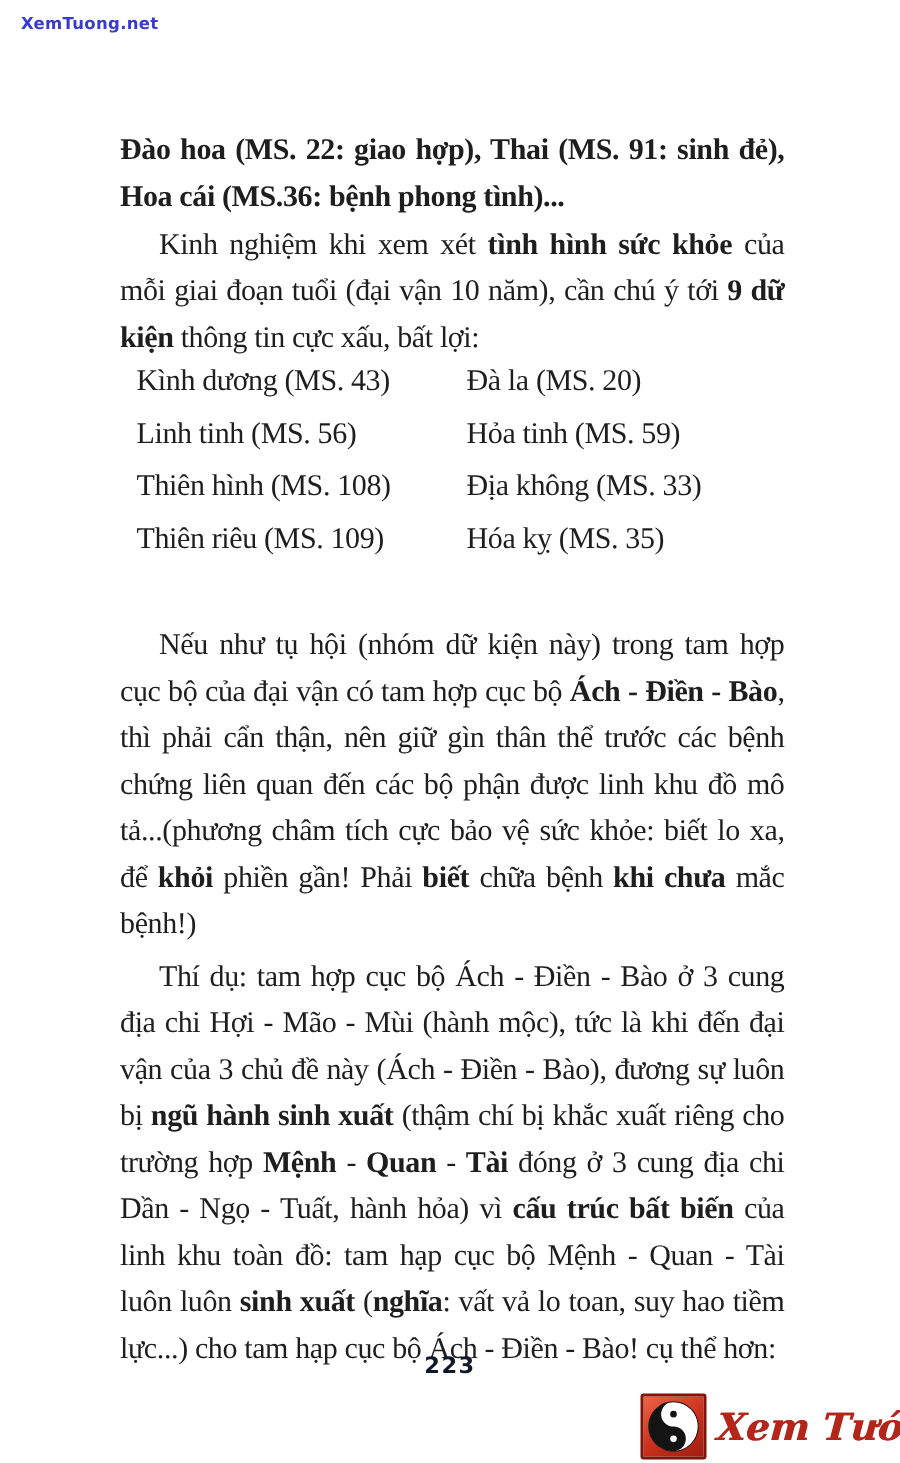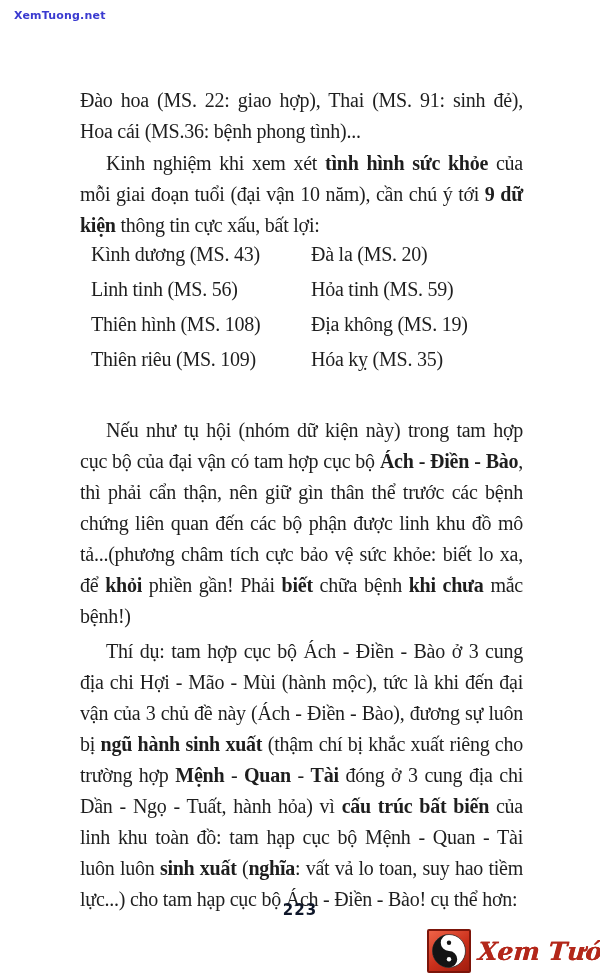--- a/index.html
+++ b/index.html
@@ -14,21 +14,21 @@
     font-size:11px; letter-spacing:0.2px; color:#3a3ad0;
   }
   
   .para {
     position:absolute; left:80px; width:443px; margin:0;
     font-size:20px; line-height:31px; color:#1e1e1e;
     text-align:justify; letter-spacing:-0.25px;
   }
   .para.indent { text-indent:26px; }
   .para b { font-weight:700;margin-top:32px; }
-  #p1 { top:85px; }
+  #p1 { top:85px;font-weight:bold; }
   #p2 { top:148px; }
   #p3 { top:415px; }
   #p4 { top:636px; }
   
   .ms-list {
     position:absolute; left:91px; top:238px; display:flex;
     font-size:20px; color:#1e1e1e; letter-spacing:-0.25px;
   }
   .ms-col1 { width:220px; }
   .ms-item { height:35px; line-height:33px; white-space:nowrap; }
@@ -70,21 +70,21 @@
   <div class="ms-list">
     <div class="ms-col1">
         <div class="ms-item">Kình dương (MS. 43)</div>
         <div class="ms-item">Linh tinh (MS. 56)</div>
         <div class="ms-item">Thiên hình (MS. 108)</div>
         <div class="ms-item">Thiên riêu (MS. 109)</div>
       </div>
     <div class="ms-col2">
         <div class="ms-item">Đà la (MS. 20)</div>
         <div class="ms-item">Hỏa tinh (MS. 59)</div>
-        <div class="ms-item">Địa không (MS. 19)</div>
+        <div class="ms-item">Địa không (MS. 33)</div>
         <div class="ms-item">Hóa kỵ (MS. 35)</div>
       </div>
   </div>
 
   <p id="p3" class="para indent">Nếu như tụ hội (nhóm dữ kiện này) trong tam hợp cục bộ của đại vận có tam hợp cục bộ <b>Ách - Điền - Bào</b>, thì phải cẩn thận, nên giữ gìn thân thể trước các bệnh chứng liên quan đến các bộ phận được linh khu đồ mô tả...(phương châm tích cực bảo vệ sức khỏe: biết lo xa, để <b>khỏi</b> phiền gần! Phải <b>biết</b> chữa bệnh <b>khi chưa</b> mắc bệnh!)</p>
 
   <p id="p4" class="para indent">Thí dụ: tam hợp cục bộ Ách - Điền - Bào ở 3 cung địa chi Hợi - Mão - Mùi (hành mộc), tức là khi đến đại vận của 3 chủ đề này (Ách - Điền - Bào), đương sự luôn bị <b>ngũ hành sinh xuất</b> (thậm chí bị khắc xuất riêng cho trường hợp <b>Mệnh</b> - <b>Quan</b> - <b>Tài</b> đóng ở 3 cung địa chi Dần - Ngọ - Tuất, hành hỏa) vì <b>cấu trúc bất biến</b> của linh khu toàn đồ: tam hạp cục bộ Mệnh - Quan - Tài luôn luôn <b>sinh xuất</b> (<b>nghĩa</b>: vất vả lo toan, suy hao tiềm lực...) cho tam hạp cục bộ Ách - Điền - Bào! cụ thể hơn:</p>
 
   <div class="page-number">223</div>
 

